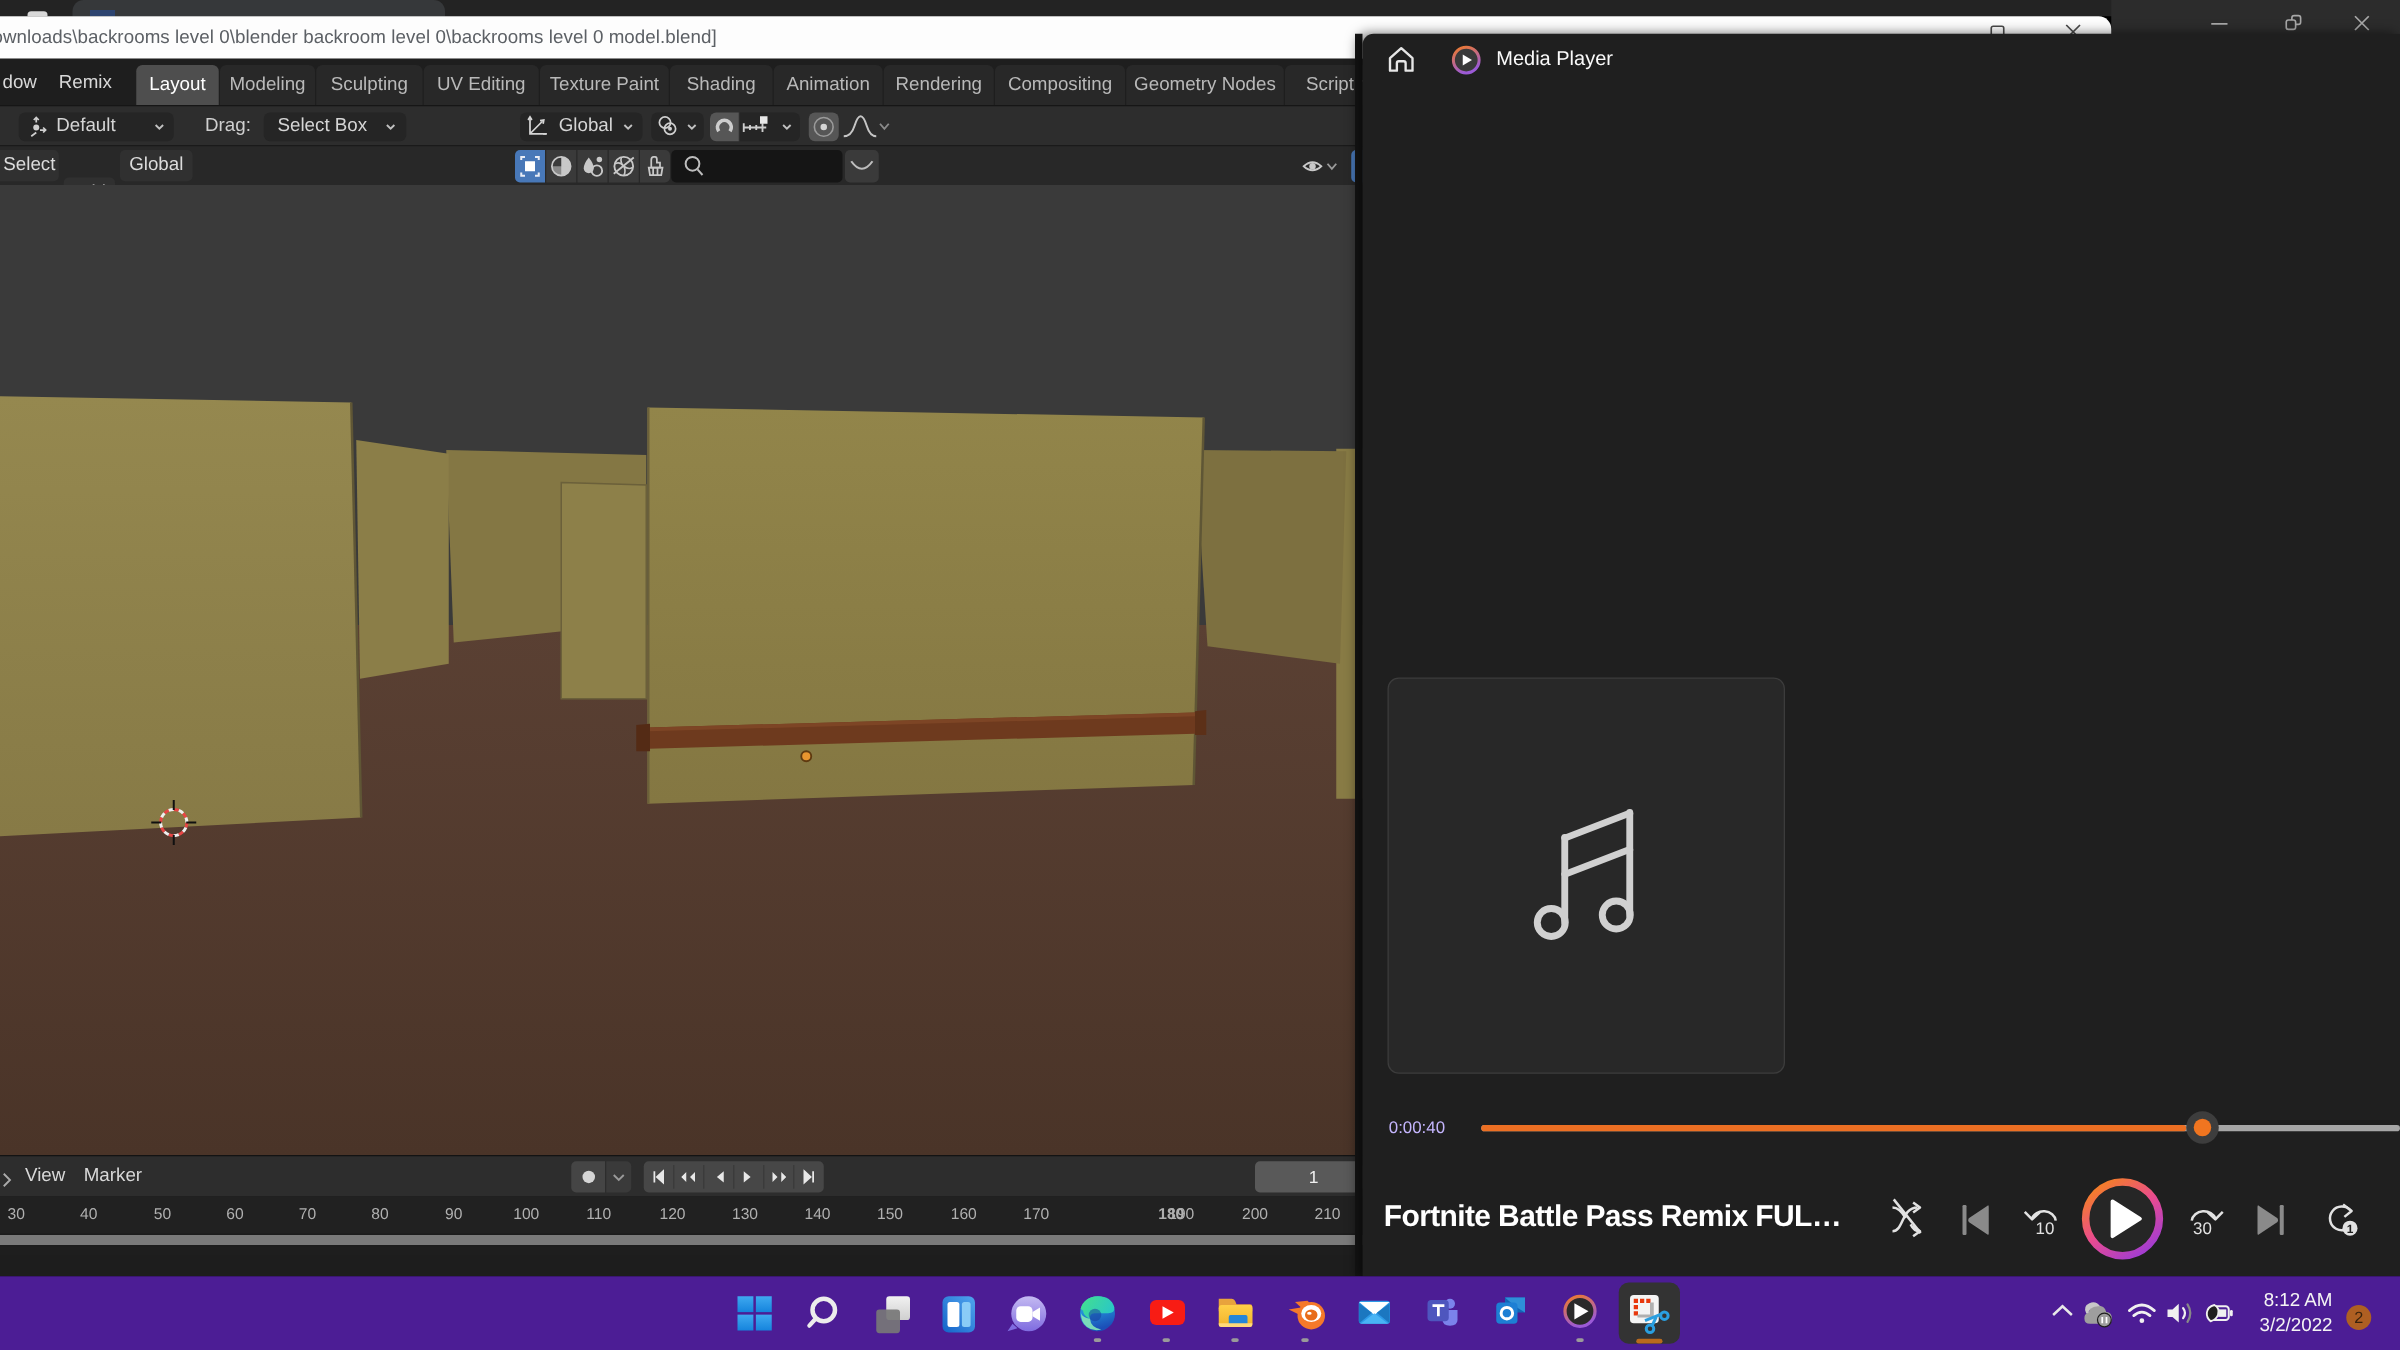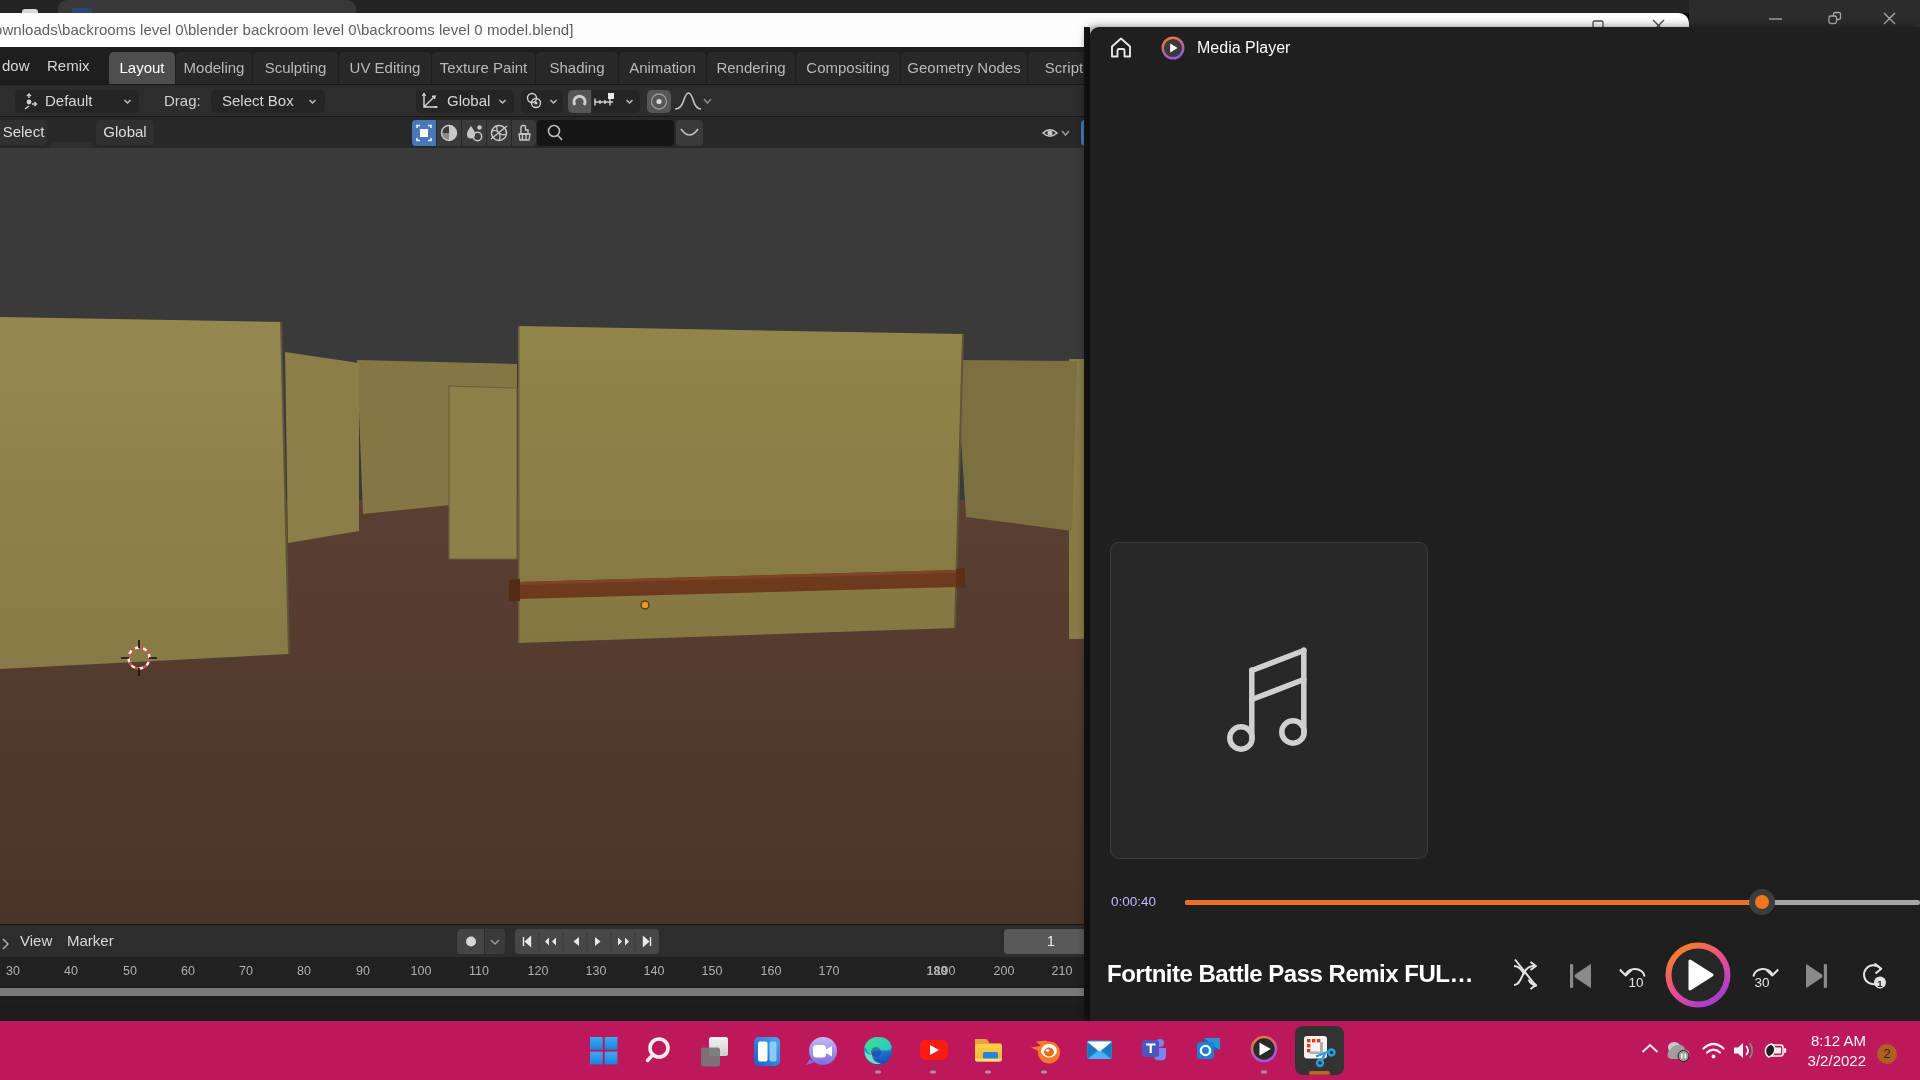--- a/index.html
+++ b/index.html
@@ -384,21 +384,21 @@
 
       <g>
           <path d="M390.5 26.3 A 9.5 9.5 0 1 0 392.4 36.0" fill="none" stroke="#e2e2e2" stroke-width="2"></path>
          <path d="M384.5 21.5 L391.3 26.8 L385.5 31.5" fill="none" stroke="#e2e2e2" stroke-width="2" stroke-linejoin="round"></path>
          <circle cx="390" cy="40.5" r="6" fill="#e2e2e2"></circle>
          <text x="390" y="44.5" font-size="9.5" font-weight="bold" fill="#1f1f1f" text-anchor="middle" font-family="Liberation Sans, sans-serif">1</text>
         </g>
     </svg>
   </div>
 
-  <div class="abs" id="taskbar" style="left:0;top:1021px;width:1920px;height:59px;background:#be185d;">
+  <div class="abs" id="taskbar" style="left:0;top:1021px;width:1920px;height:59px;background:#4c1d95;">
     <svg width="1920" height="60" viewBox="0 0 1920 60" style="position:absolute;left:0;top:0;">
 
       <g fill="url(#startg)">
         <rect x="590" y="16" width="12.7" height="12.7"></rect>
           <rect x="604.7" y="16" width="12.7" height="12.7"></rect>
         <rect x="590" y="30.7" width="12.7" height="12.7"></rect>
           <rect x="604.7" y="30.7" width="12.7" height="12.7"></rect>
       </g>
 
       <circle cx="659" cy="27" r="9" fill="none" stroke="#ececec" stroke-width="3.6"></circle>

